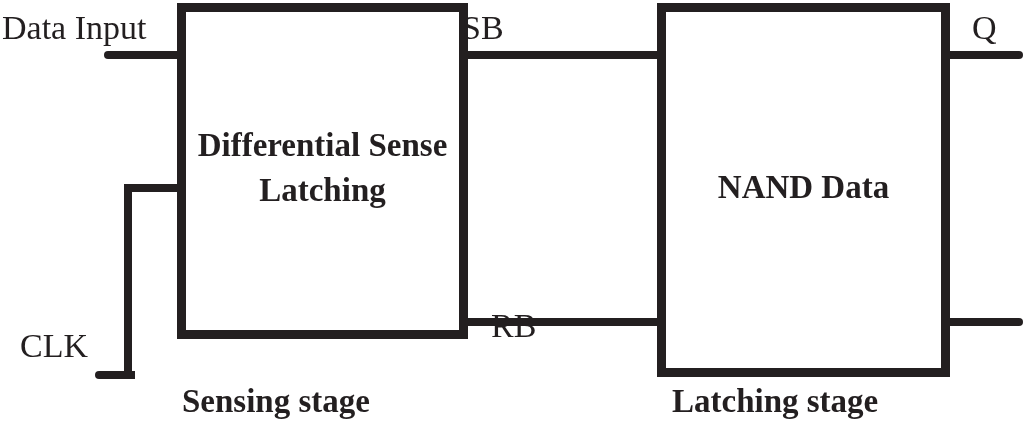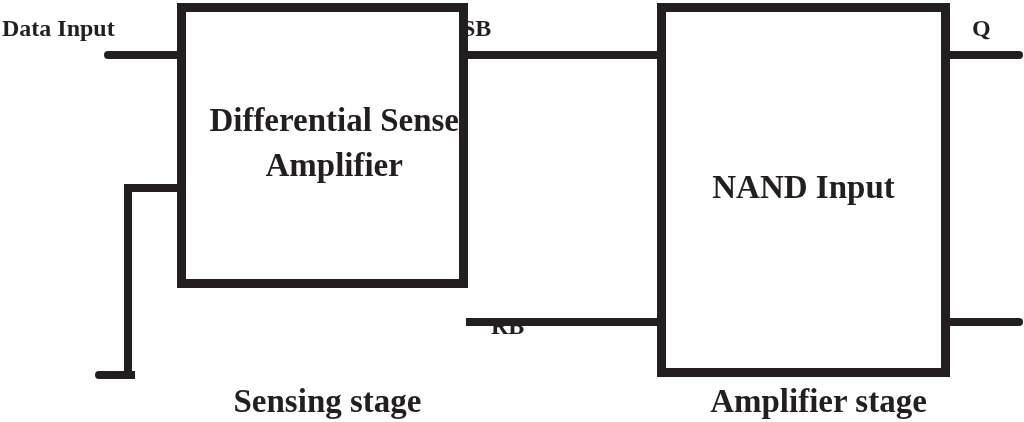--- a/index.html
+++ b/index.html
@@ -39,33 +39,33 @@
   }
   .block-label {
     font-size: 33px;
     font-weight: bold;
     line-height: 45px;
     text-align: center;
     margin-top: -6px;
   }
   .port-label {
     position: absolute;
-    font-size: 24px;
-    font-weight: bold;
+    font-size: 34px;
+    font-weight: normal;
     line-height: 38px;
     white-space: nowrap;
   }
   .caption {
     position: absolute;
     font-size: 33px;
     font-weight: bold;
-    text-align: center;
+    text-align: left;
     white-space: nowrap;
   }
-  #block-sense-amp  { left: 177px; top: 3px; width: 291px; height: 285px; justify-content: flex-end; }
+  #block-sense-amp  { left: 177px; top: 3px; width: 291px; height: 336px; }
   #block-nand-latch { left: 657px; top: 3px; width: 293px; height: 374px; }
 
   #wire-data-input { left: 104px; top: 51px; width: 78px; }
   #wire-sb         { left: 466px; top: 51px; width: 194px; }
   #wire-q          { left: 948px; top: 51px; width: 75px; }
   #wire-rb         { left: 466px; top: 318px; width: 194px; }
   #wire-qb         { left: 948px; top: 318px; width: 75px; }
   #wire-clk-bottom { left: 95px;  top: 371px; width: 40px; }
   #wire-clk-vert   { left: 124px; top: 184px; height: 195px; }
   #wire-clk-top    { left: 124px; top: 184px; width: 58px; }
@@ -79,44 +79,45 @@
 
   #caption-sensing  { left: 182px; top: 383px; width: 291px; }
   #caption-latching { left: 672px; top: 383px; width: 293px; }
 </style>
 </head>
 <body>
 
 <div class="canvas">
 
   <div class="port-label" id="label-data-input">Data Input</div>
+  <div class="port-label" id="label-clk">CLK</div>
 
   <div class="wire h cap-left" id="wire-data-input"></div>
   <div class="wire h cap-left" id="wire-clk-bottom"></div>
   <div class="wire v" id="wire-clk-vert"></div>
   <div class="wire h" id="wire-clk-top"></div>
 
   <div class="block" id="block-sense-amp">
     <div class="block-label">
       <div>Differential Sense</div>
-      <div>Amplifier</div>
+      <div>Latching</div>
     </div>
   </div>
 
   <div class="port-label" id="label-sb">SB</div>
   <div class="port-label" id="label-rb">RB</div>
 
   <div class="wire h" id="wire-sb"></div>
   <div class="wire h" id="wire-rb"></div>
 
   <div class="block" id="block-nand-latch">
-    <div class="block-label">NAND Input</div>
+    <div class="block-label">NAND Data</div>
   </div>
 
   <div class="wire h cap-right" id="wire-q"></div>
   <div class="wire h cap-right" id="wire-qb"></div>
 
   <div class="port-label" id="label-q">Q</div>
 
   <div class="caption" id="caption-sensing">Sensing stage</div>
-  <div class="caption" id="caption-latching">Amplifier stage</div>
+  <div class="caption" id="caption-latching">Latching stage</div>
 
 </div>
 
 </body></html>

